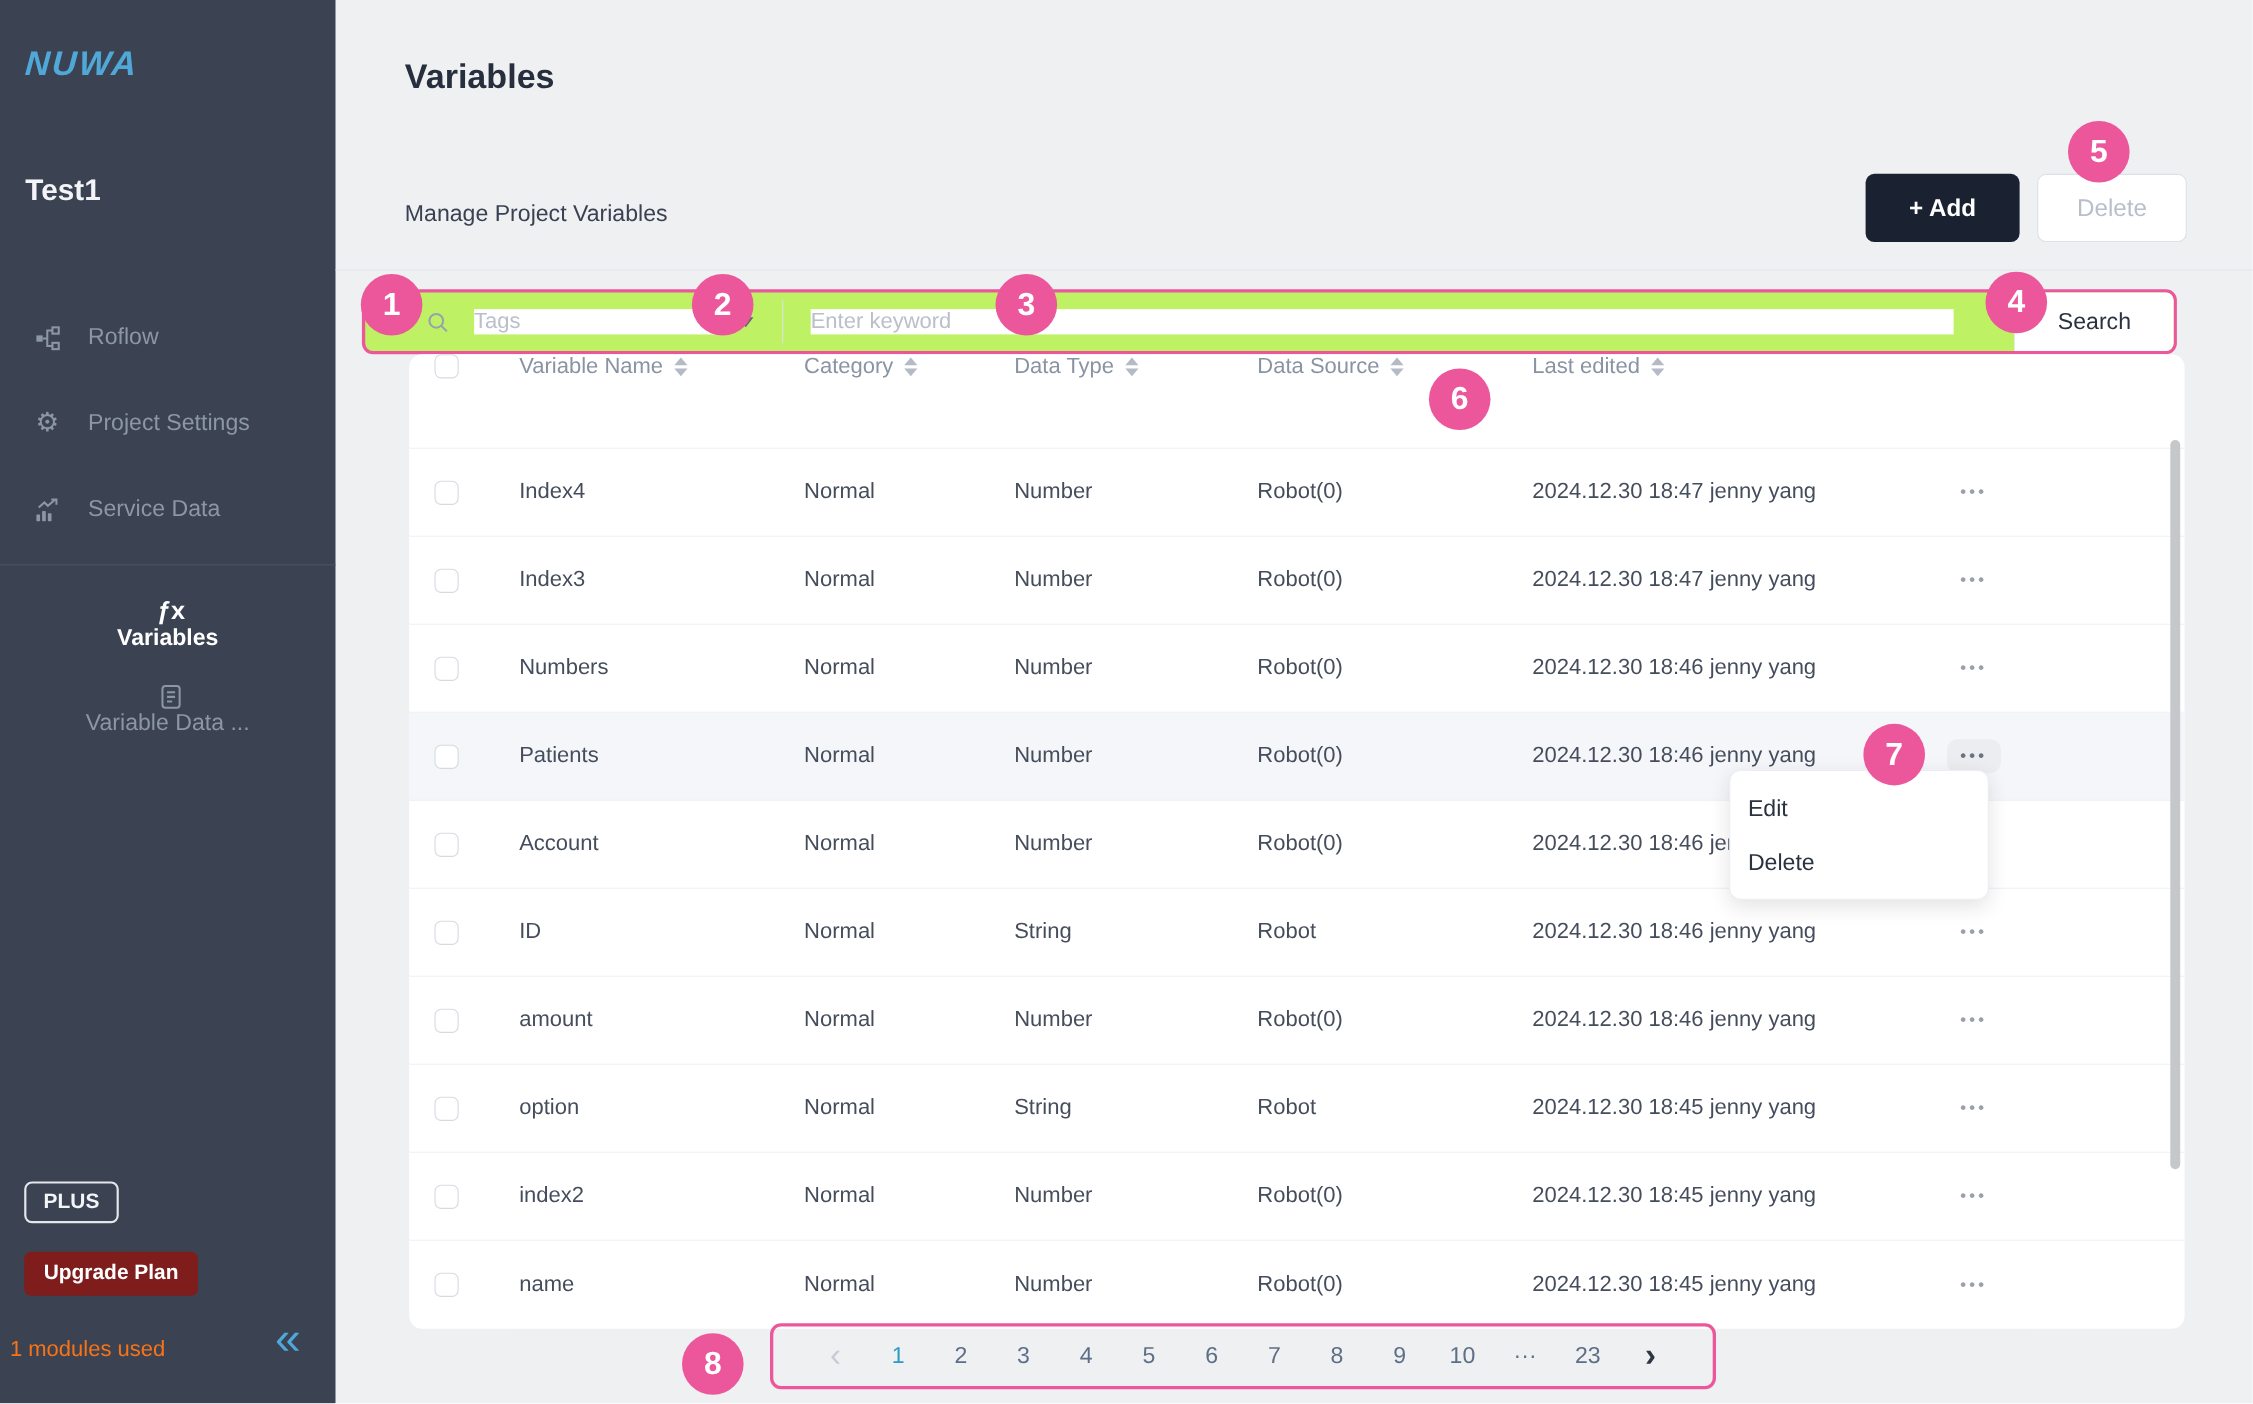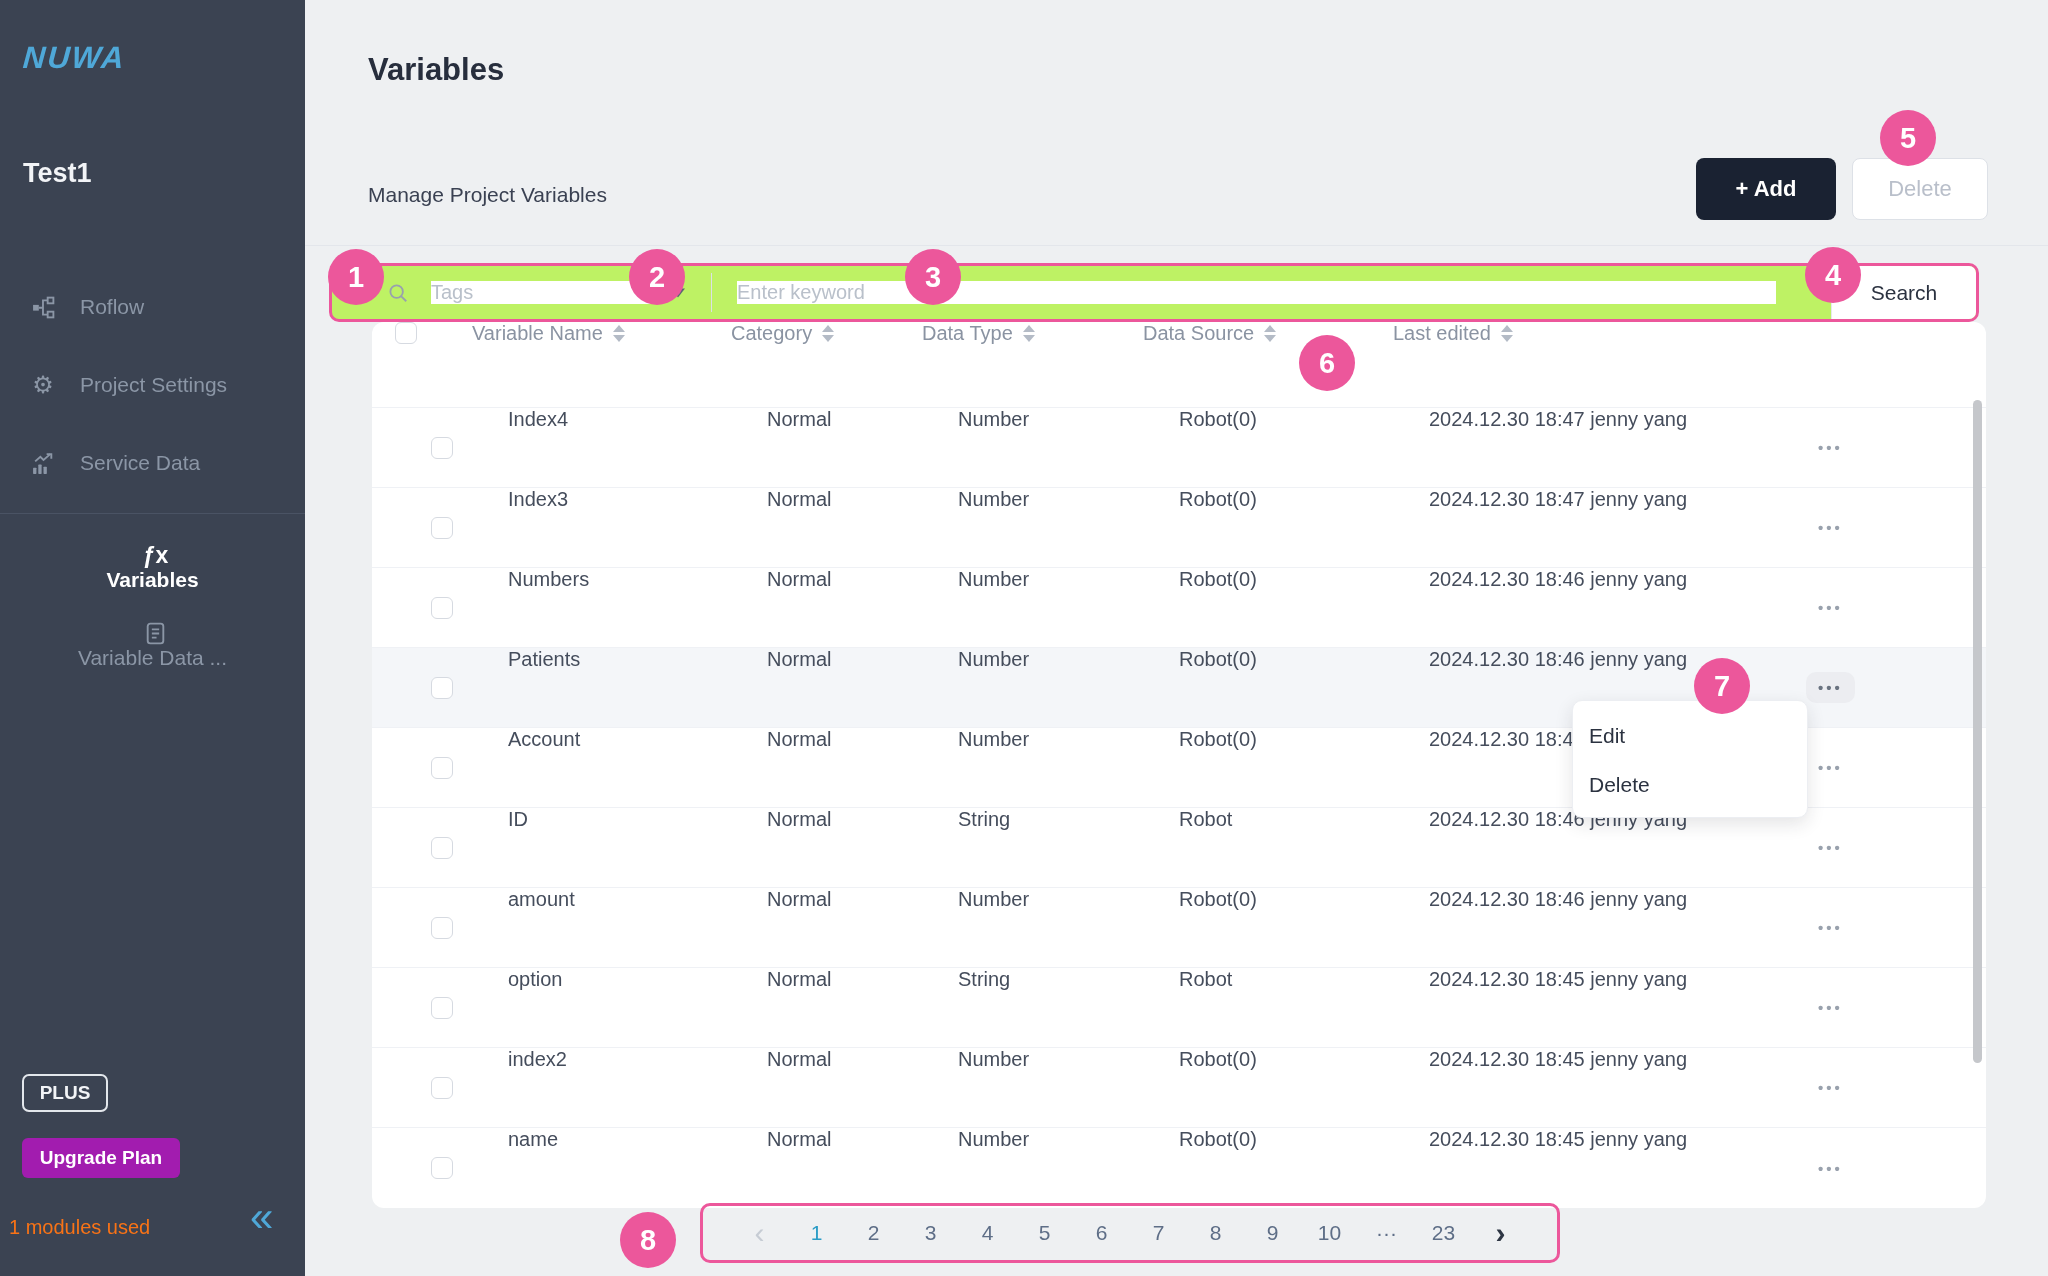--- a/index.html
+++ b/index.html
@@ -16,21 +16,21 @@
               color:#8B96A6; font-size:21px; cursor:pointer; }
   .nav-item .nav-icon { width:26px; height:26px; margin-left:30px; margin-right:24px; display:flex;
                         align-items:center; justify-content:center; flex:0 0 26px; }
   .nav-item.active { color:#FFFFFF; font-weight:700; }
   .nav-divider { position:absolute; left:0; top:513px; width:305px; height:1px; background:#4A5364; }
   .fx-glyph { font-size:23px; font-weight:700; }
   .gear-glyph { font-size:24px; line-height:1; }
   .plus-badge { position:absolute; left:22px; top:1074px; width:86px; height:38px; border:2px solid #E3E7EC;
                 border-radius:7px; color:#F2F4F7; font-size:19px; font-weight:700; display:flex;
                 align-items:center; justify-content:center; }
-  .upgrade-btn { position:absolute; left:22px; top:1138px; width:158px; height:40px; background:#a21caf;
+  .upgrade-btn { position:absolute; left:22px; top:1138px; width:158px; height:40px; background:#7f1d1d;
                  border:none; border-radius:6px; color:#FFFFFF; font-size:19px; font-weight:700;
                  display:flex; align-items:center; justify-content:center; cursor:pointer;
                  font-family:"Liberation Sans", sans-serif; }
   .modules-used { position:absolute; left:9px; top:1216px; font-size:20px; color:#f97316; }
   .collapse-btn { position:absolute; left:250px; top:1196px; font-size:42px; color:#4FA8D8; cursor:pointer;
                   line-height:1; background:none; border:none; font-family:"Liberation Sans", sans-serif; }
 
   
   .page-title { position:absolute; left:368px; top:52px; font-size:31px; font-weight:700; color:#272E3D; }
   .page-subtitle { position:absolute; left:368px; top:183px; font-size:21px; color:#3A4152; }
@@ -61,22 +61,22 @@
   .keyword-input::placeholder { color:#B9C0CA; }
   .search-btn { flex:0 0 145px; border:none; border-left:1px solid #E6E9ED; background:#FFFFFF;
                 font-size:21px; color:#2B3240; cursor:pointer; border-radius:0 7px 7px 0;
                 font-family:"Liberation Sans", sans-serif; }
 
   
   .panel { position:absolute; left:372px; top:322px; width:1614px; height:886px; background:#FFFFFF;
            border-radius:12px; }
   .thead { display:flex; align-items:flex-start; height:86px; border-bottom:1px solid #EFF1F5;
            color:#8A93A2; font-size:20px; }
-  .trow { display:flex; height:80px; border-bottom:1px solid #EFF1F5;
-          color:#454D5C; font-size:20px;padding-left:36px; }
+  .trow { display:flex; align-items:center; height:80px; border-bottom:1px solid #EFF1F5;
+          color:#454D5C; font-size:20px; }
   .trow:last-child { border-bottom:none; }
   .trow.highlight { background:#F4F6F9; }
   .c-check { flex:0 0 100px; padding-left:23px; display:flex; align-items:center; }
   .c-name { flex:0 0 259px; }
   .c-cat { flex:0 0 191px; }
   .c-type { flex:0 0 221px; }
   .c-source { flex:0 0 250px; }
   .c-edited { flex:0 0 319px; }
   .c-actions { flex:1; display:flex; align-items:center; padding-left:58px; }
   .checkbox { width:22px; height:22px; border:1.5px solid #D6DAE1; border-radius:6px; background:#FFFFFF;

